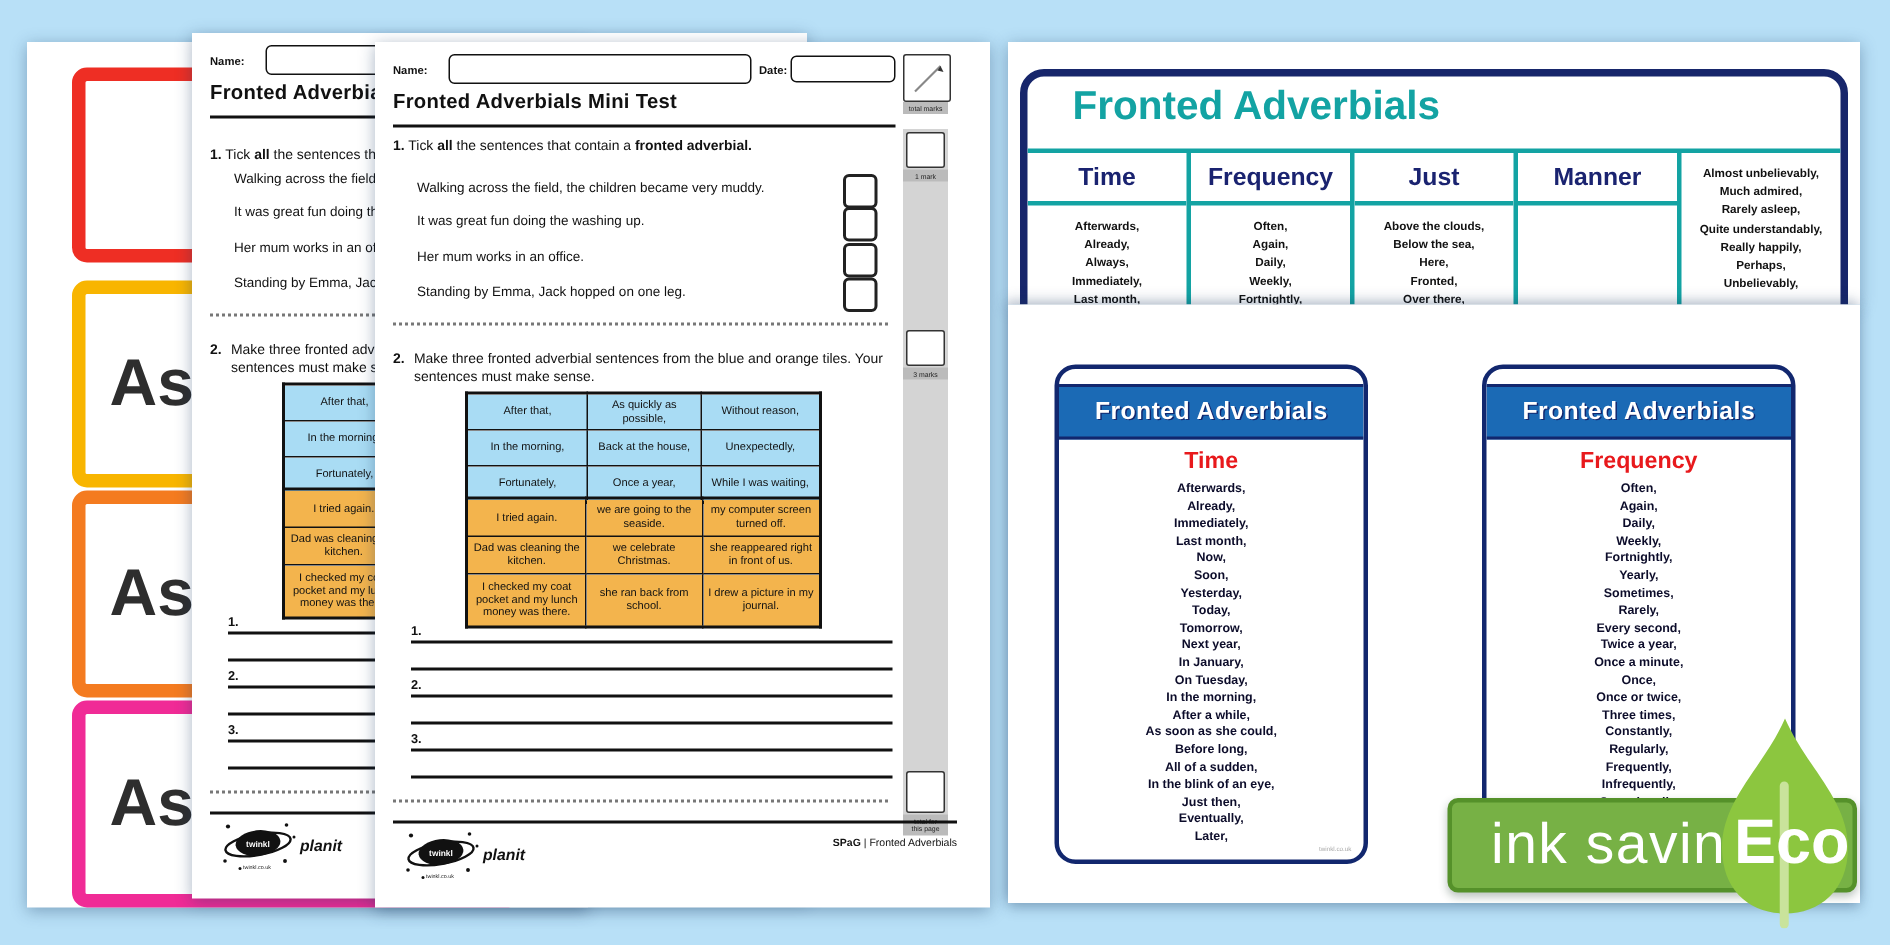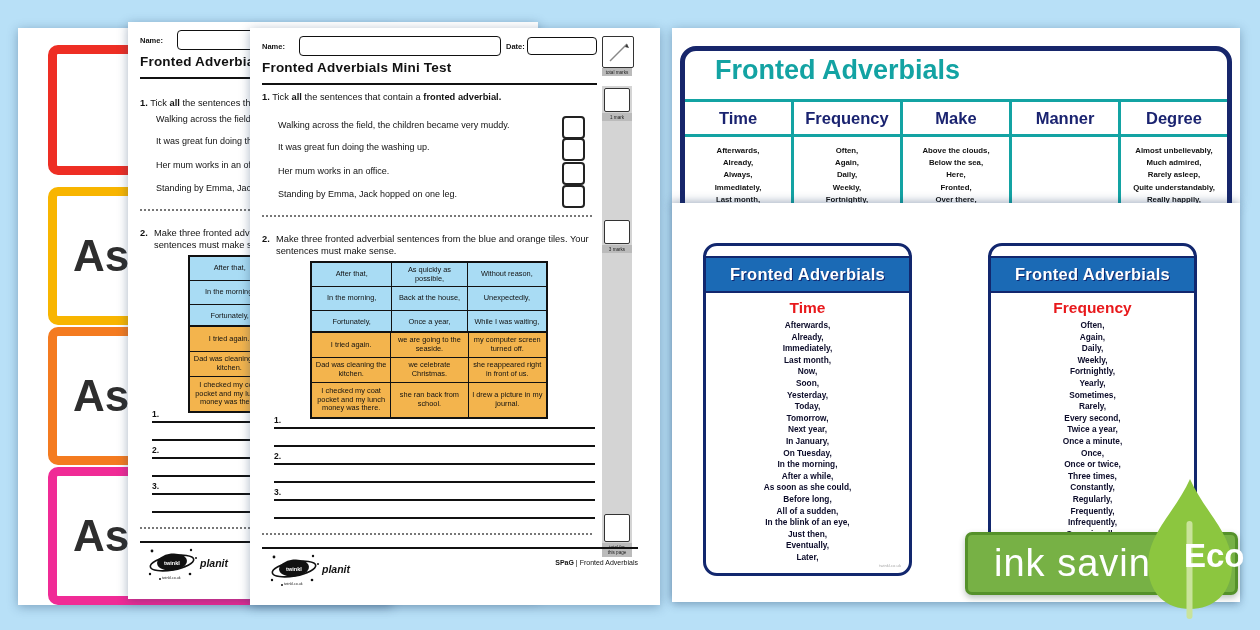--- a/index.html
+++ b/index.html
@@ -69,22 +69,22 @@
   .mc-items{margin-top:3px;text-align:center;font-size:8.3px;line-height:11.6px;white-space:pre-line;
             font-weight:600;color:#0c0c2a;}
   .mc-url{position:absolute;right:8px;bottom:5px;font-size:4.2px;color:#a9a9a9;}
 
   
   .eco-banner{position:absolute;left:965px;top:532px;width:273px;height:63px;background:#77b145;
               border:3px solid #55912a;border-radius:7px;z-index:5;display:flex;align-items:center;
               padding-left:26px;box-sizing:border-box;box-shadow:0 3px 6px rgba(30,60,40,.3);}
   .eco-banner span{color:#fff;font-size:38px;letter-spacing:1px;font-weight:500;}
   .eco-leaf{position:absolute;left:1142px;top:477px;width:96px;height:142px;z-index:6;}
-  .eco-text{position:absolute;left:1184px;top:537px;width:70px;text-align:left;z-index:7;
-            color:#fff;font-size:33px;font-weight:800;}
+  .eco-text{position:absolute;left:1156px;top:537px;width:70px;text-align:left;z-index:7;
+            color:#fff;font-size:42px;font-weight:800;}
 </style>
 </head>
 <body>
 
 <div class="stage">
 
   <div class="sheet sheet-left">
     <div class="flashcard" style="top: 17px; height: 112px; border-color: rgb(238, 46, 36);">
       <span class="fc-text"></span>
     </div>
@@ -365,34 +365,33 @@
           <div class="pcol-h">Frequency</div>
           <div class="pcol-items">Often,
 Again,
 Daily,
 Weekly,
 Fortnightly,
 Yearly,
 Sometimes,</div>
         </div>
         <div class="pcol">
-          <div class="pcol-h">Make</div>
+          <div class="pcol-h">Just</div>
           <div class="pcol-items">Above the clouds,
 Below the sea,
 Here,
 Fronted,
 Over there,
 There,
 Under the sea,</div>
         </div>
         <div class="pcol">
           <div class="pcol-h">Manner</div>
         </div>
         <div class="pcol">
-          <div class="pcol-h">Degree</div>
           <div class="pcol-items">Almost unbelievably,
 Much admired,
 Rarely asleep,
 Quite understandably,
 Really happily,
 Perhaps,
 Unbelievably,</div>
         </div>
       </div>
     </div>

